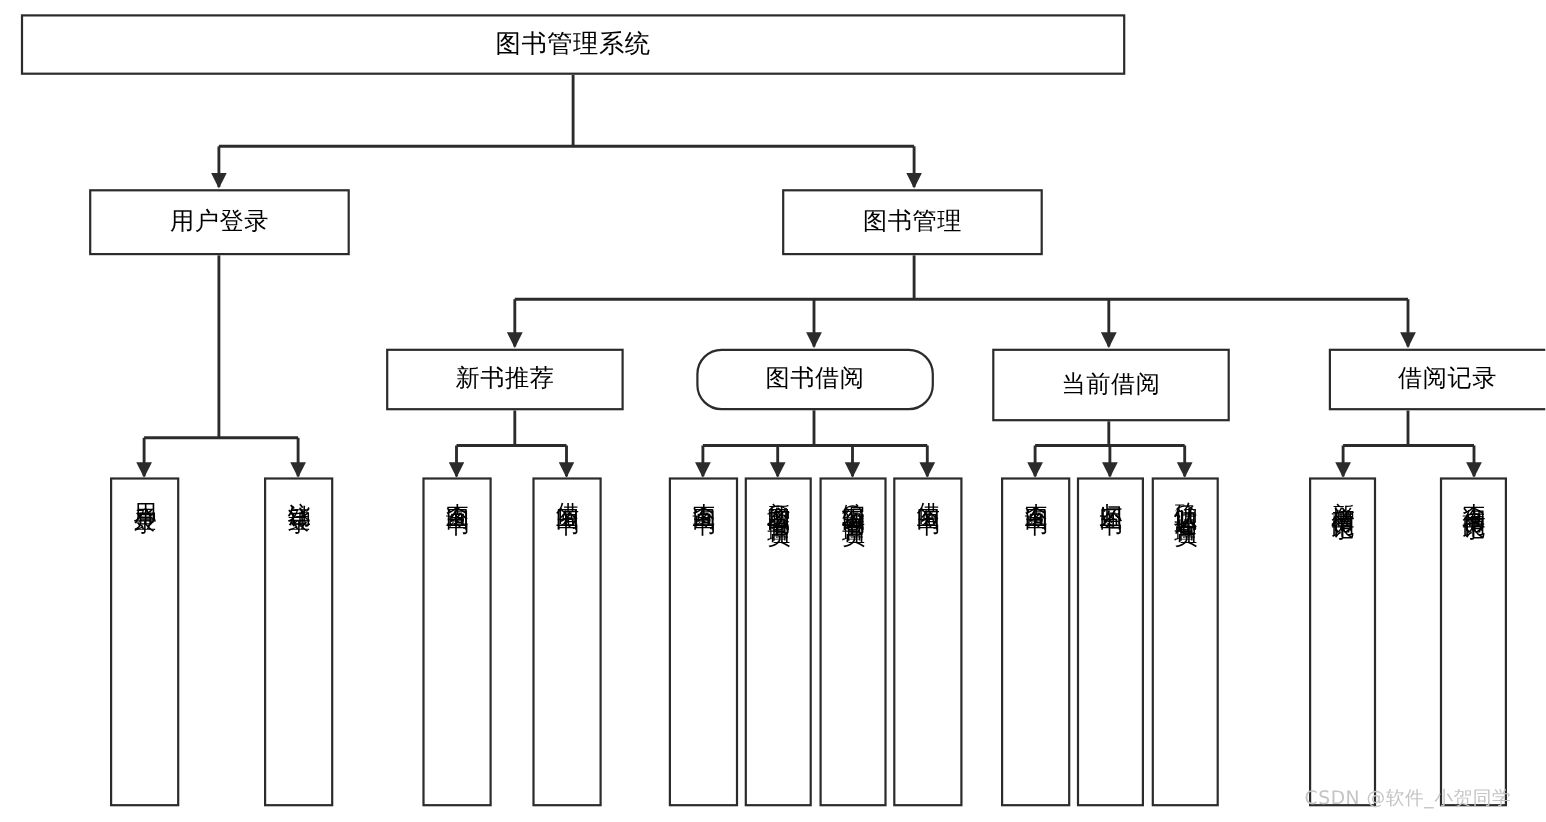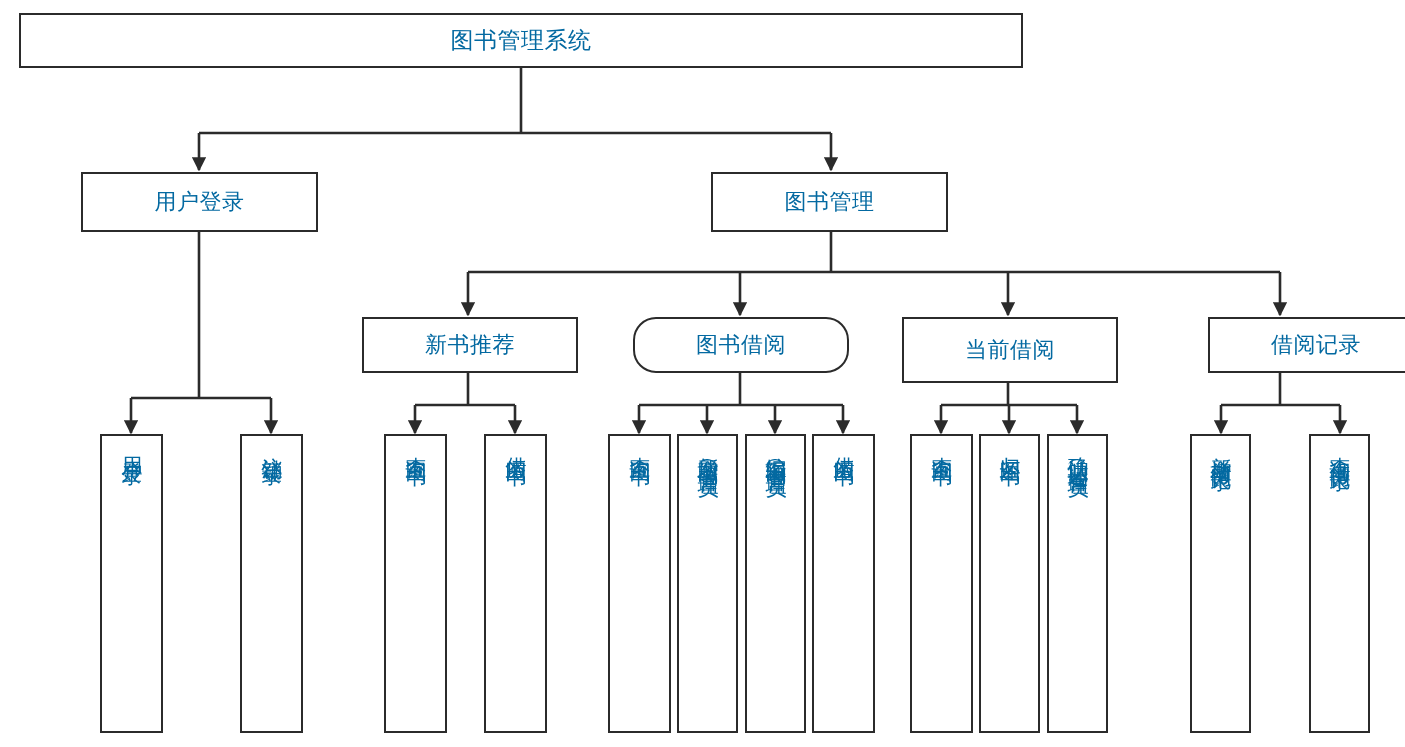--- a/index.html
+++ b/index.html
@@ -30,21 +30,21 @@
     position: absolute;
     box-sizing: border-box;
     background: #ffffff;
     border: 2px solid #2b2b2b;
     display: flex;
     align-items: center;
     justify-content: center;
     z-index: 3;
   }
   .node-label {
-    color: #0369a1;
+    color: #000000;
     line-height: 1.12;
     white-space: nowrap;
     text-align: center;
     letter-spacing: 0.5px;
   }
   
   .node.h .node-label {
     font-size: 22px;
   }
   .node.root .node-label {
@@ -134,21 +134,21 @@
   </div>
 
   <div class="node h" style="left:81px; top:172px; width:237px; height:60px;">
     <span class="node-label">用户登录</span>
   </div>
 
   <div class="node h" style="left:711px; top:172px; width:237px; height:60px;">
     <span class="node-label">图书管理</span>
   </div>
 
-  <div class="node h" style="left:362px; top:317px; width:216px; height:56px;justify-content:center;">
+  <div class="node h" style="left:351px; top:317px; width:216px; height:56px;justify-content:center;">
     <span class="node-label">新书推荐</span>
   </div>
 
   <div class="node h" style="left:633px; top:317px; width:216px; height:56px;border-radius:23px;">
     <span class="node-label">图书借阅</span>
   </div>
 
   <div class="node h" style="left:902px; top:317px; width:216px; height:66px;">
     <span class="node-label">当前借阅</span>
   </div>
@@ -202,14 +202,15 @@
   </div>
 
   <div class="node v" style="left:1190px; top:434px; width:61px; height:299px;">
     <span class="node-label">新增借阅记录</span>
   </div>
 
   <div class="node v" style="left:1309px; top:434px; width:61px; height:299px;">
     <span class="node-label">查询借阅记录</span>
   </div>
 
+  <div class="watermark">CSDN @软件_小贺同学</div>
 
 </div>
 
 </body></html>

